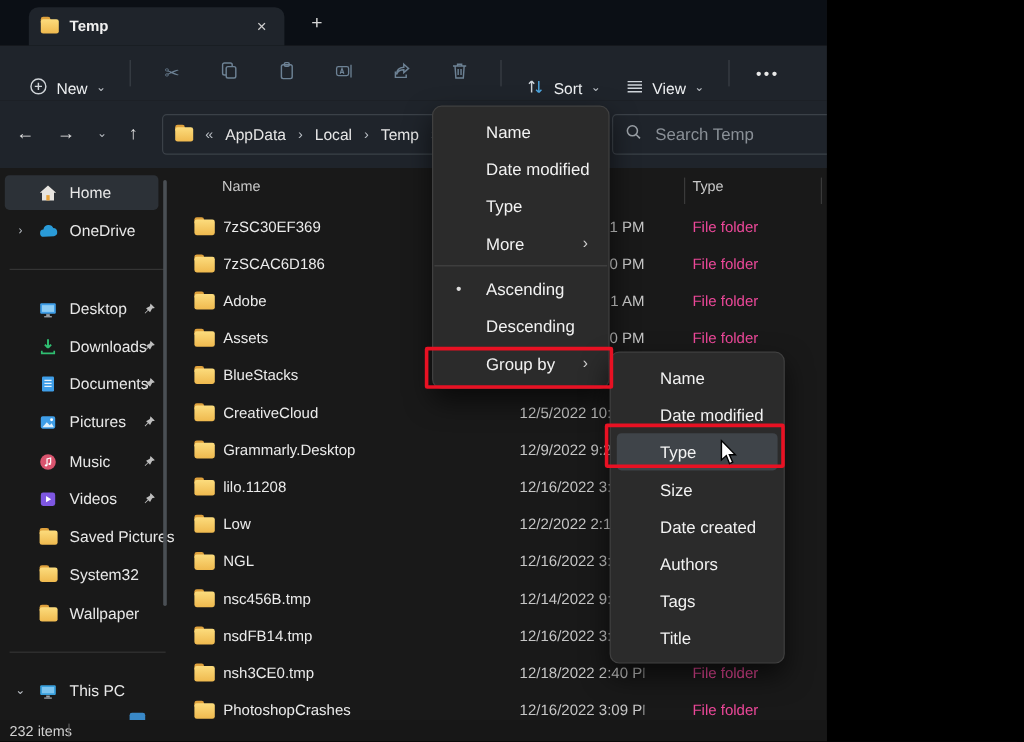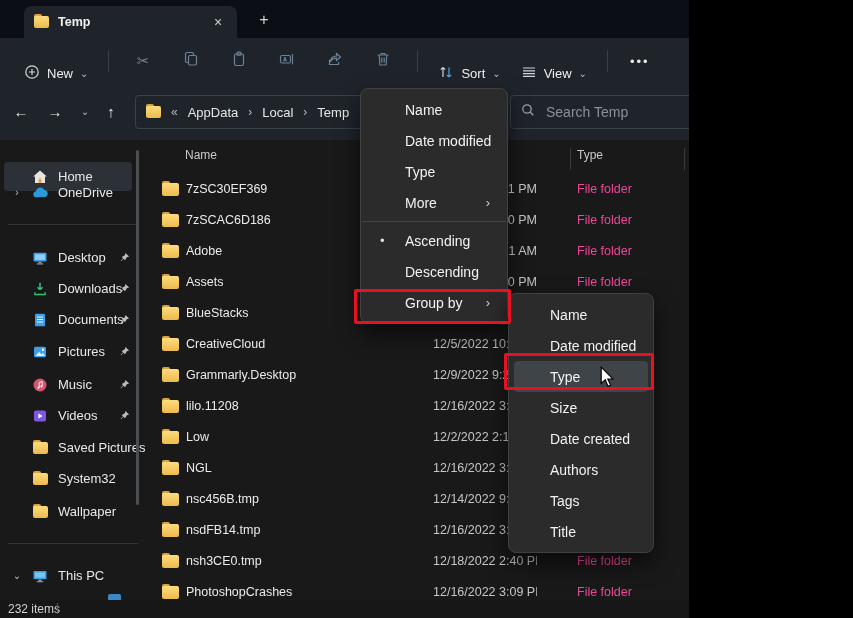--- a/index.html
+++ b/index.html
@@ -42,21 +42,21 @@
   .search-box input::placeholder{color:#8a9097;}
   
   .fico{position:relative;width:17px;height:13px;flex:0 0 auto;display:inline-block;}
   .fico::before{content:"";position:absolute;top:-2px;left:0;width:8px;height:5px;background:#dfa13c;border-radius:2px 2px 0 0;}
   .fico::after{content:"";position:absolute;inset:0;background:linear-gradient(#fcdc7d,#efb94e);border-radius:2px;}
   .fico.small{width:15px;height:12px;}
   
   .sidebar{position:absolute;left:0;top:140px;width:150px;height:460px;}
   .side-item{position:absolute;left:4px;width:128px;height:29px;display:flex;align-items:center;
     border-radius:4px;font-size:13px;color:#e8e8e8;}
-  .side-item.sel{background:#2c3137;margin-top:16px;}
+  .side-item.sel{background:#2c3137;}
   .si-chev{width:26px;text-align:center;font-size:10px;color:#b9bec4;flex:0 0 auto;}
   .si-sp{width:26px;flex:0 0 auto;}
   .si-ico{width:20px;display:flex;justify-content:center;flex:0 0 auto;margin-right:8px;}
   .si-label{white-space:nowrap;}
   .si-pin{position:absolute;right:2px;top:8px;}
   .side-divider{position:absolute;left:8px;width:130px;height:1px;background:#343434;}
   .side-scroll{position:absolute;left:136px;top:10px;width:3px;height:355px;background:#4a4f54;border-radius:2px;}
   
   .mainlist{position:absolute;left:150px;top:140px;width:703px;height:460px;}
   .col-head{position:absolute;top:8px;font-size:12px;color:#c9c9c9;}

